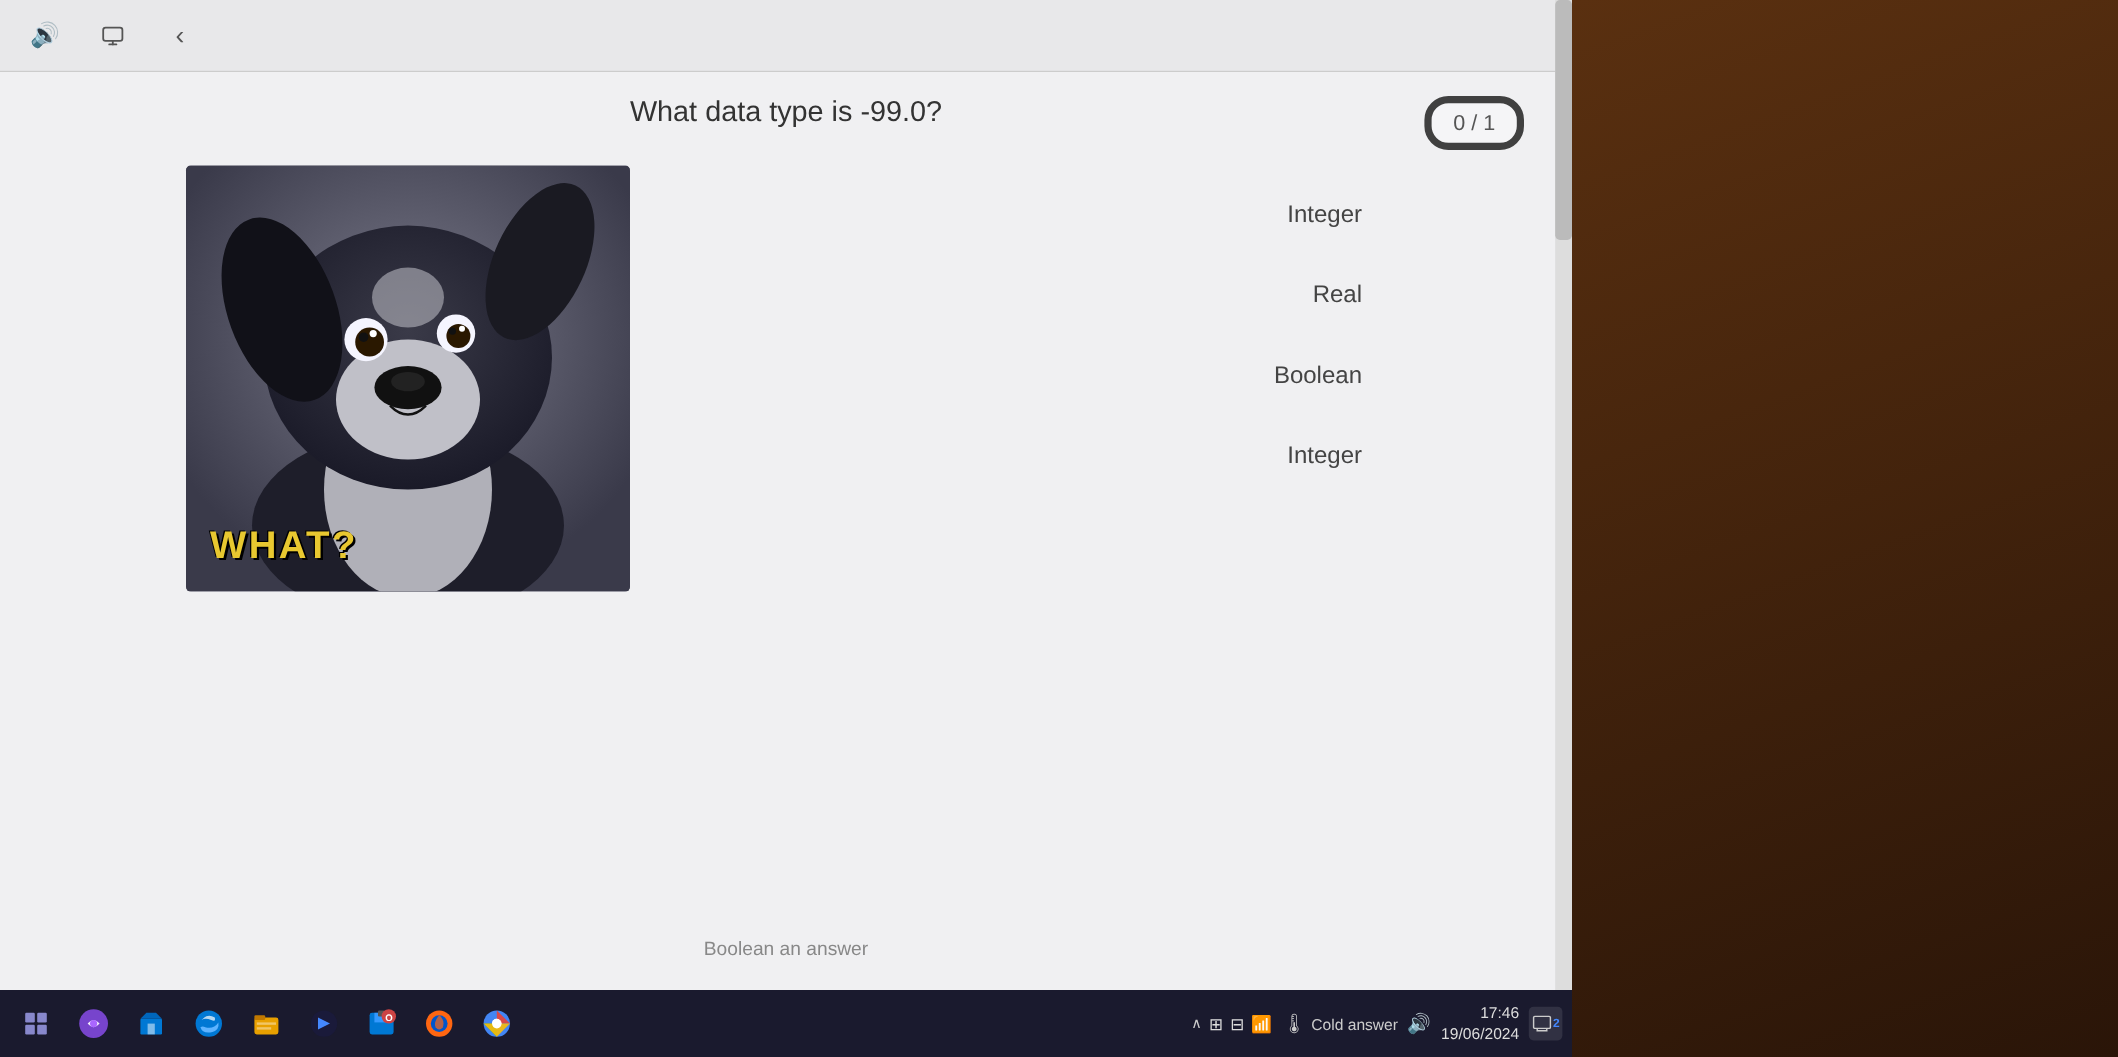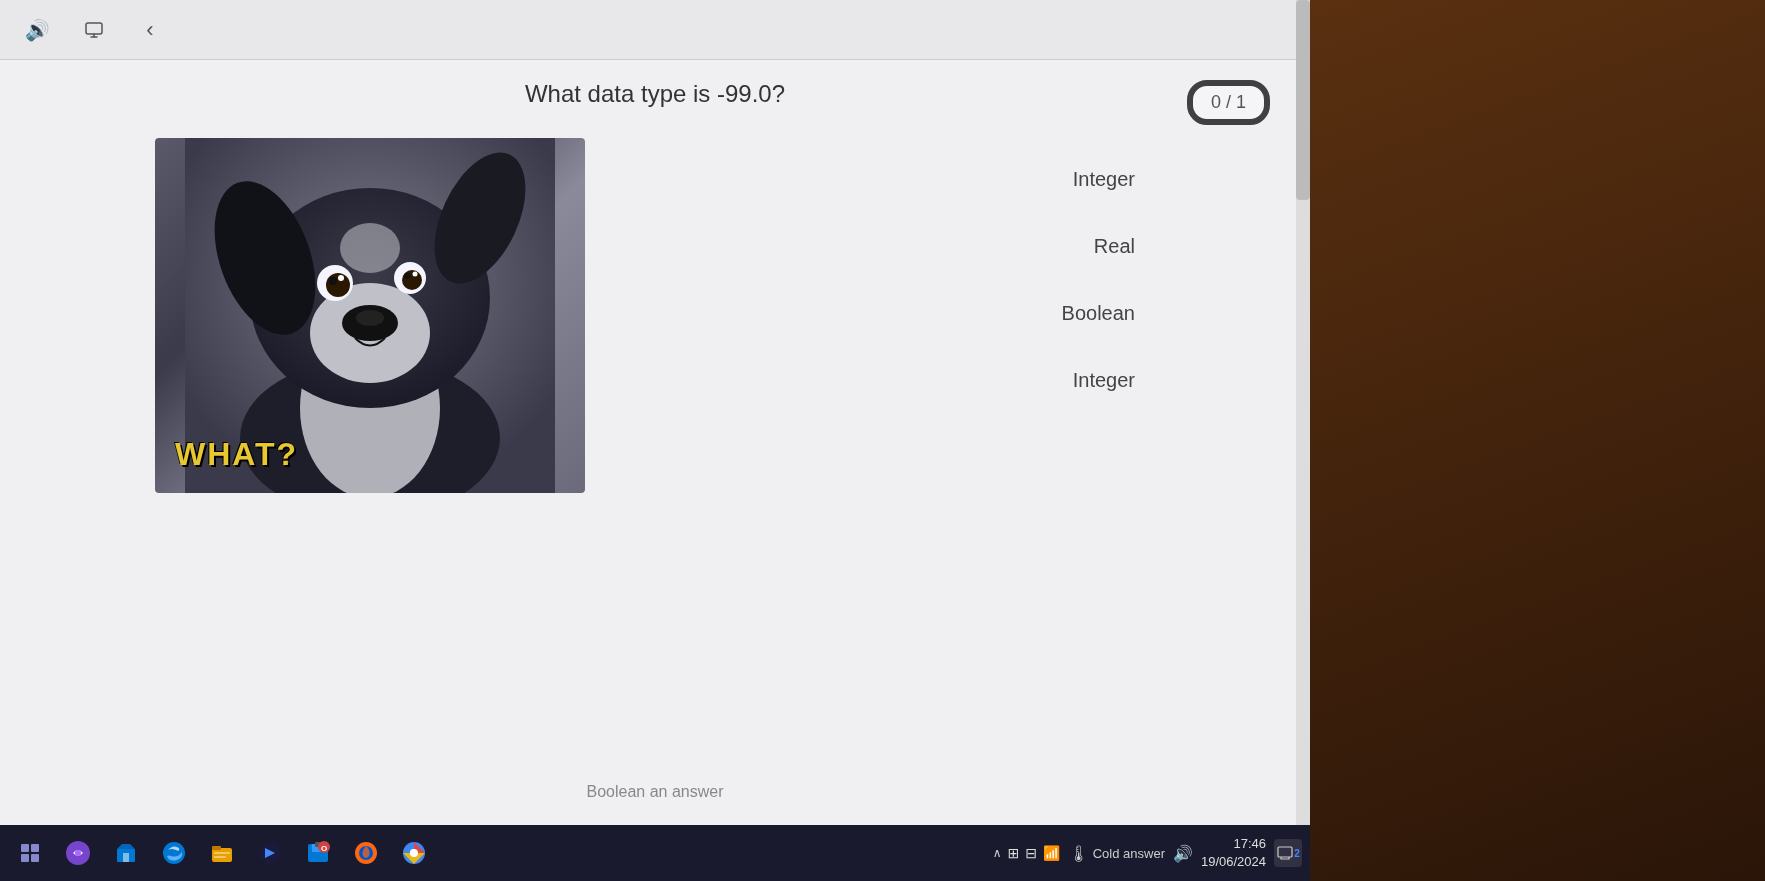--- a/index.html
+++ b/index.html
@@ -73,21 +73,21 @@
       display: flex;
       align-items: flex-start;
       gap: 60px;
       margin-top: 10px;
       width: 100%;
       max-width: 1000px;
     }
 
     
     .meme-container {
-      width: 430px;
+      width: 370px;
       height: 355px;
       background: linear-gradient(135deg, #5a5a6a 0%, #3a3a4a 30%, #8a8a9a 60%, #6a6a7a 100%);
       border-radius: 4px;
       flex-shrink: 0;
       position: relative;
       overflow: hidden;
     }
 
     .meme-text {
       position: absolute;

